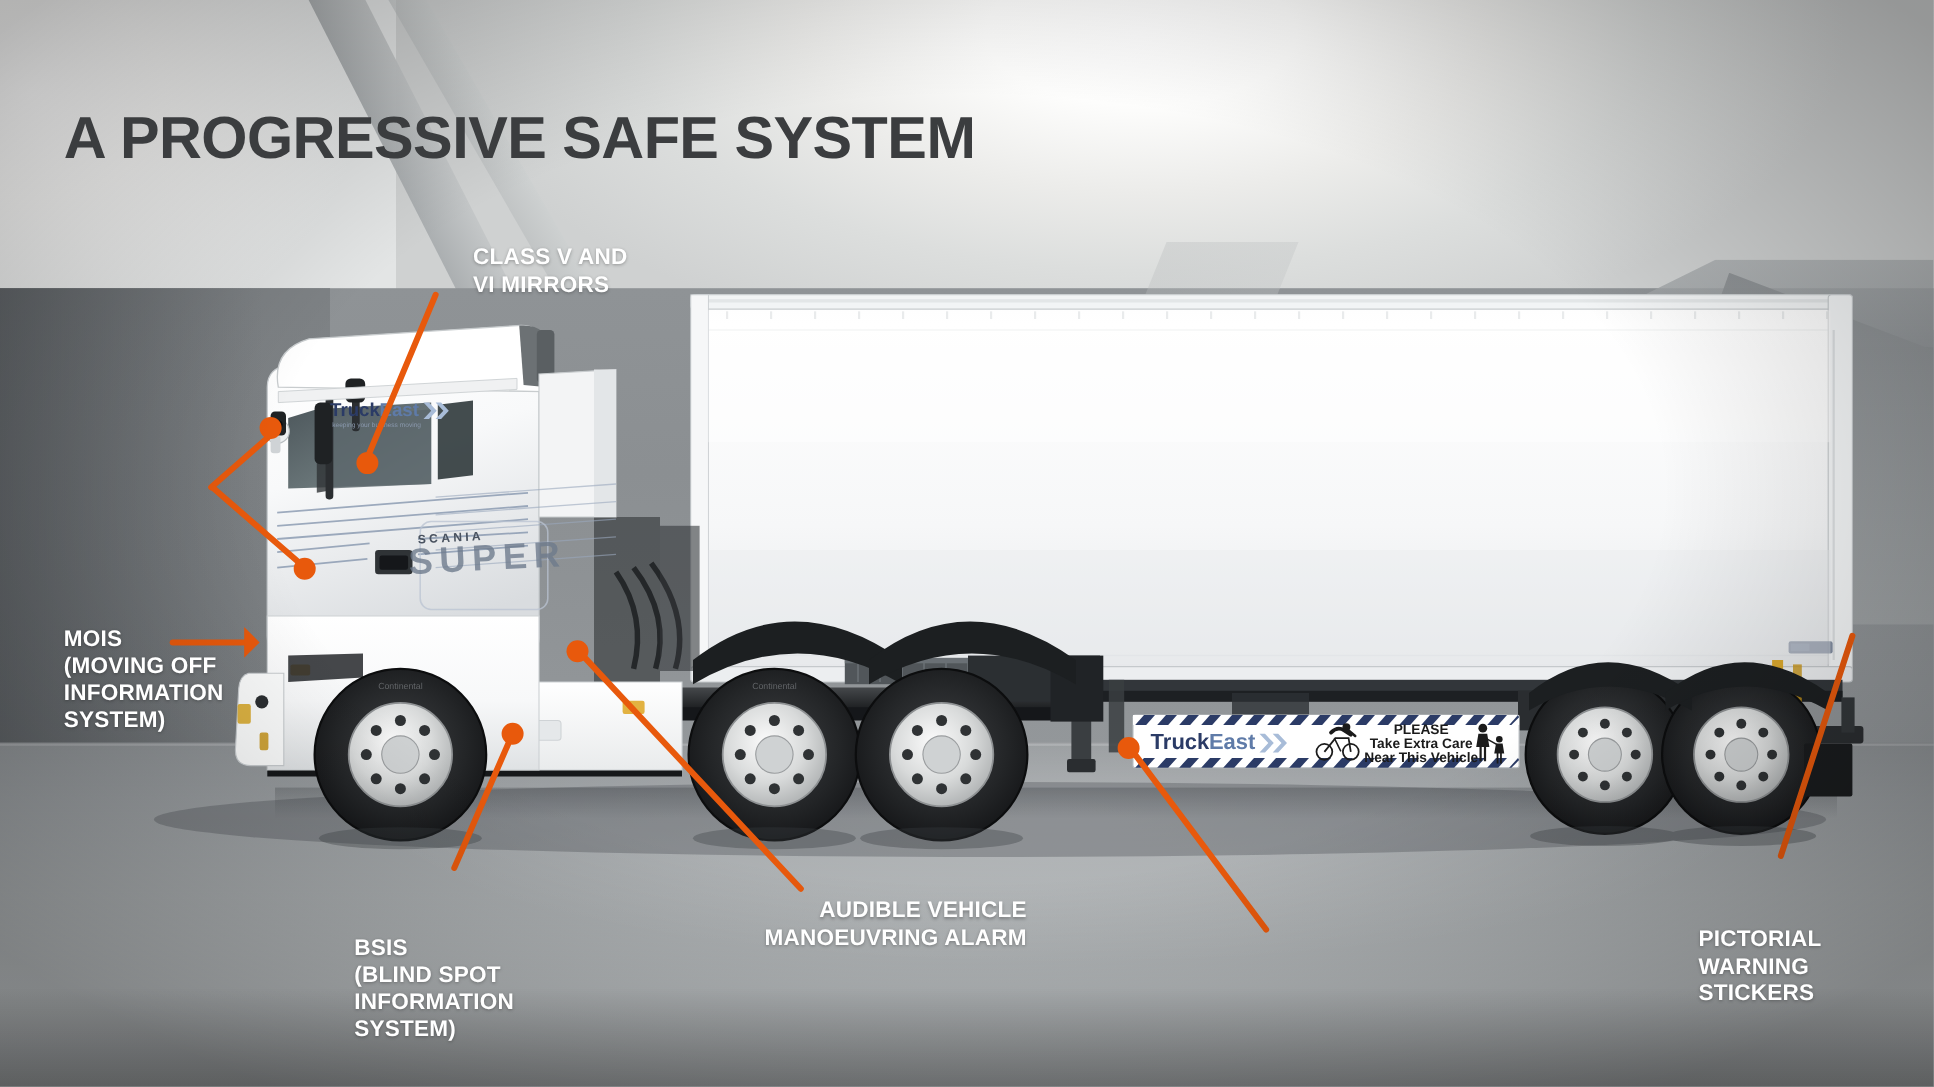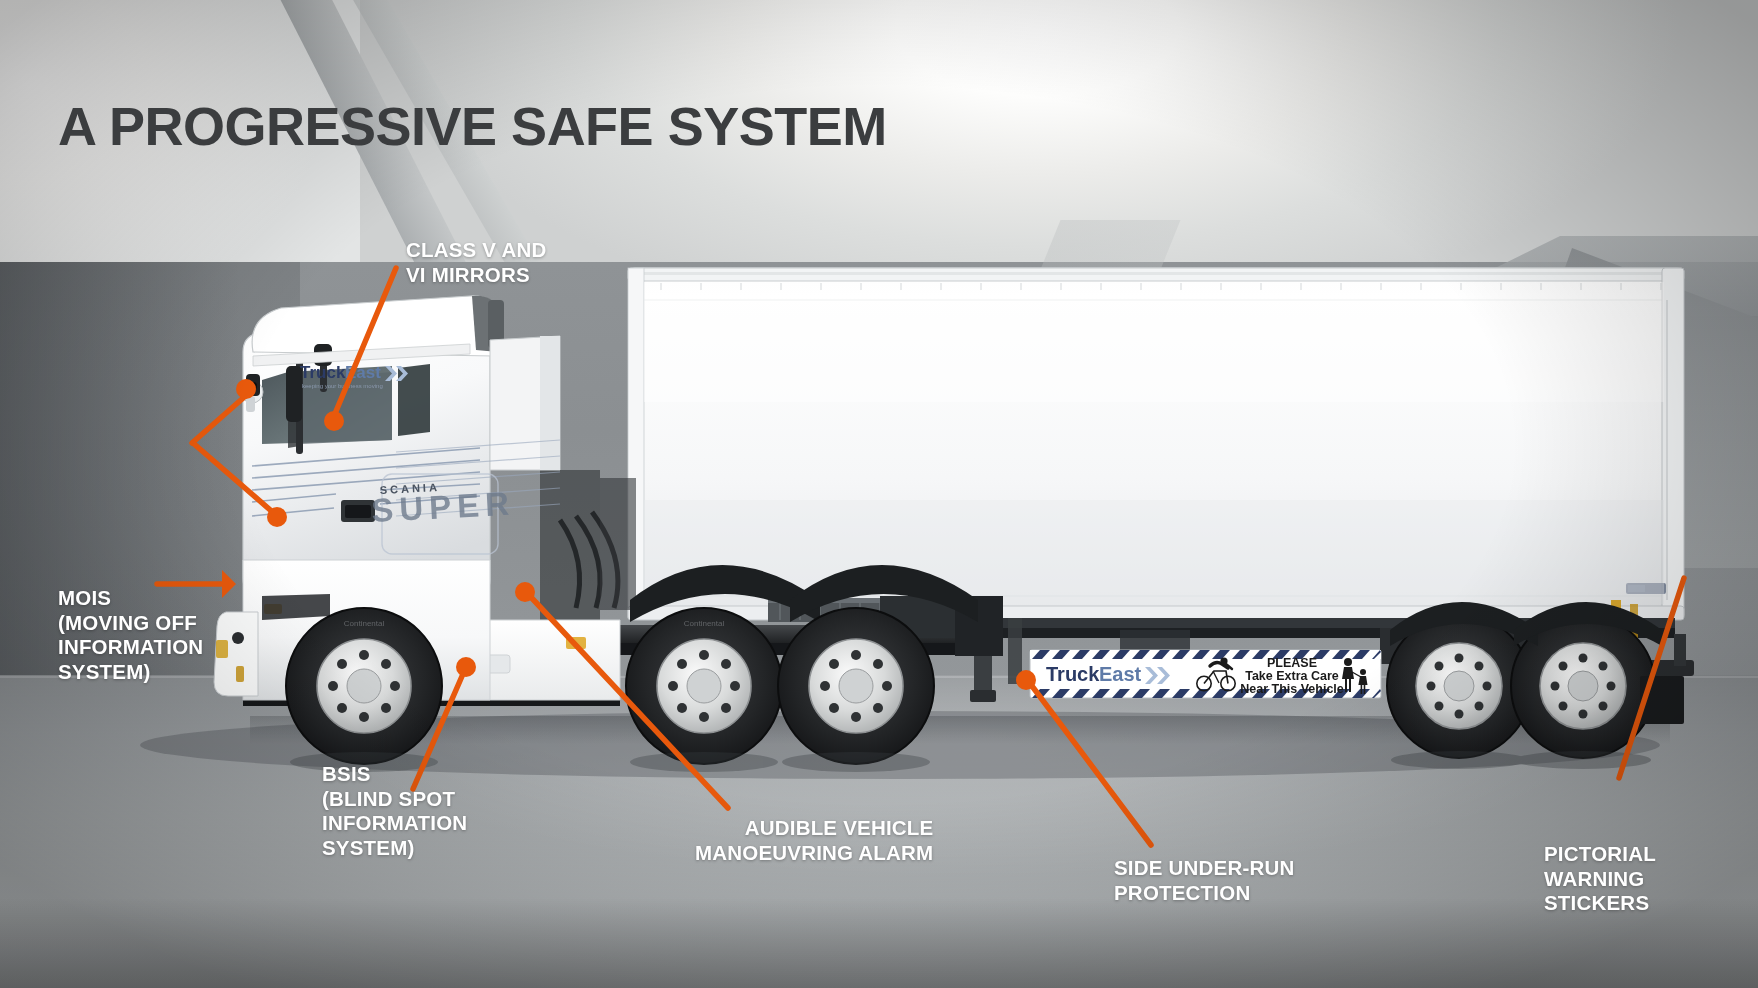--- a/index.html
+++ b/index.html
@@ -58,24 +58,24 @@
 
   
   .title{position:absolute;left:58px;top:95px;font-size:54px;font-weight:bold;
      letter-spacing:-.5px;color:#3b3d3f;white-space:nowrap;
      font-family:"Liberation Sans", sans-serif;}
   .lbl{position:absolute;color:#ffffff;font-weight:bold;font-size:20.5px;
      line-height:24.5px;letter-spacing:.2px;text-transform:uppercase;
      text-shadow:0 1px 3px rgba(0,0,0,.30);white-space:pre-line;}
   .lbl.r{text-align:right;}
 
-  #lbl-mirrors   {left:406px;top:222px;margin-top:16px;}
+  #lbl-mirrors   {left:430px;top:222px;}
   #lbl-hdcam     {left:58px;top:375px;}
-  #lbl-mois      {left:58px;top:586px;}
-  #lbl-bsis      {left:322px;top:762px;}
+  #lbl-mois      {left:58px;top:569px;}
+  #lbl-bsis      {left:322px;top:850px;}
   #lbl-alarm     {left:695px;top:816px;}
   #lbl-sideunder {left:1114px;top:856px;}
   #lbl-pictorial {left:1544px;top:810px;margin-top:32px;}
 
   
   #leaders{position:absolute;left:0;top:0;width:1758px;height:988px;pointer-events:none;}
 </style>
 </head>
 <body>
 
@@ -570,19 +570,17 @@
   <div class="lbl" id="lbl-mois">MOIS
 (MOVING OFF
 INFORMATION
 SYSTEM)</div>
   <div class="lbl" id="lbl-bsis">BSIS
 (BLIND SPOT
 INFORMATION
 SYSTEM)</div>
   <div class="lbl r" id="lbl-alarm">AUDIBLE VEHICLE
 MANOEUVRING ALARM</div>
-  <div class="lbl" id="lbl-sideunder">SIDE UNDER-RUN
-PROTECTION</div>
   <div class="lbl" id="lbl-pictorial">PICTORIAL
 WARNING
 STICKERS</div>
 
 </div>
 
 </body></html>

